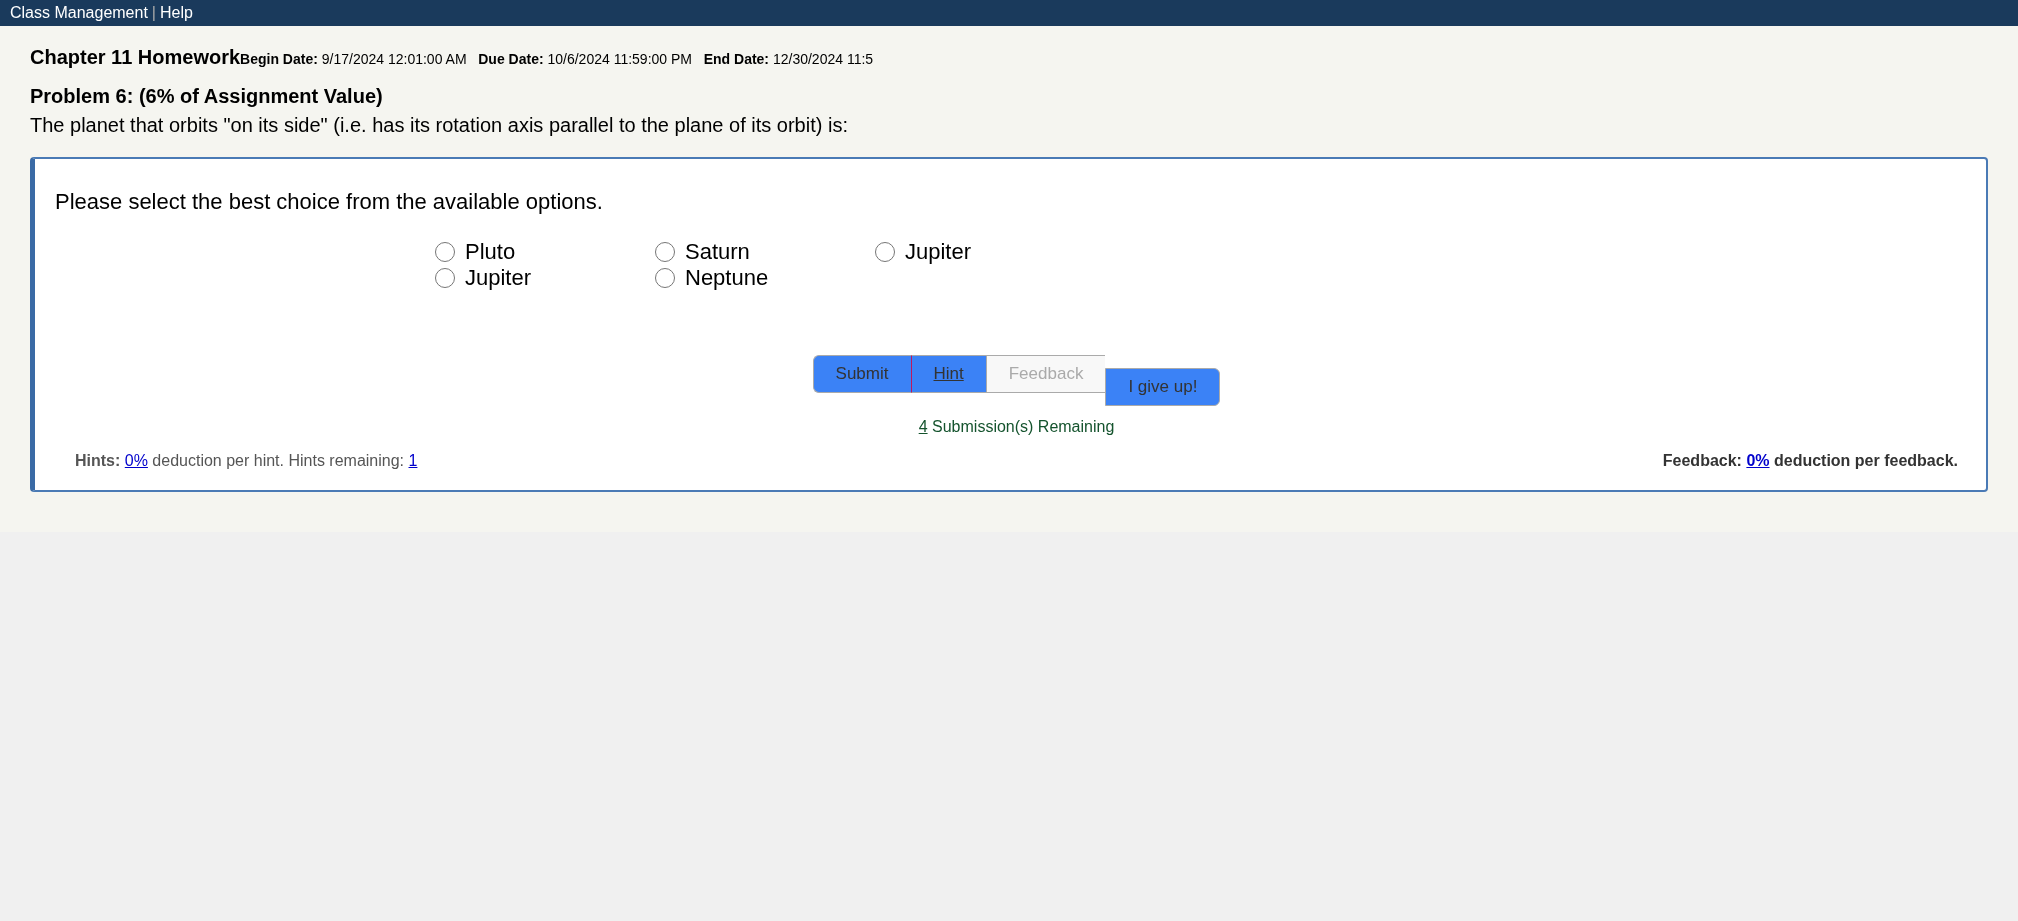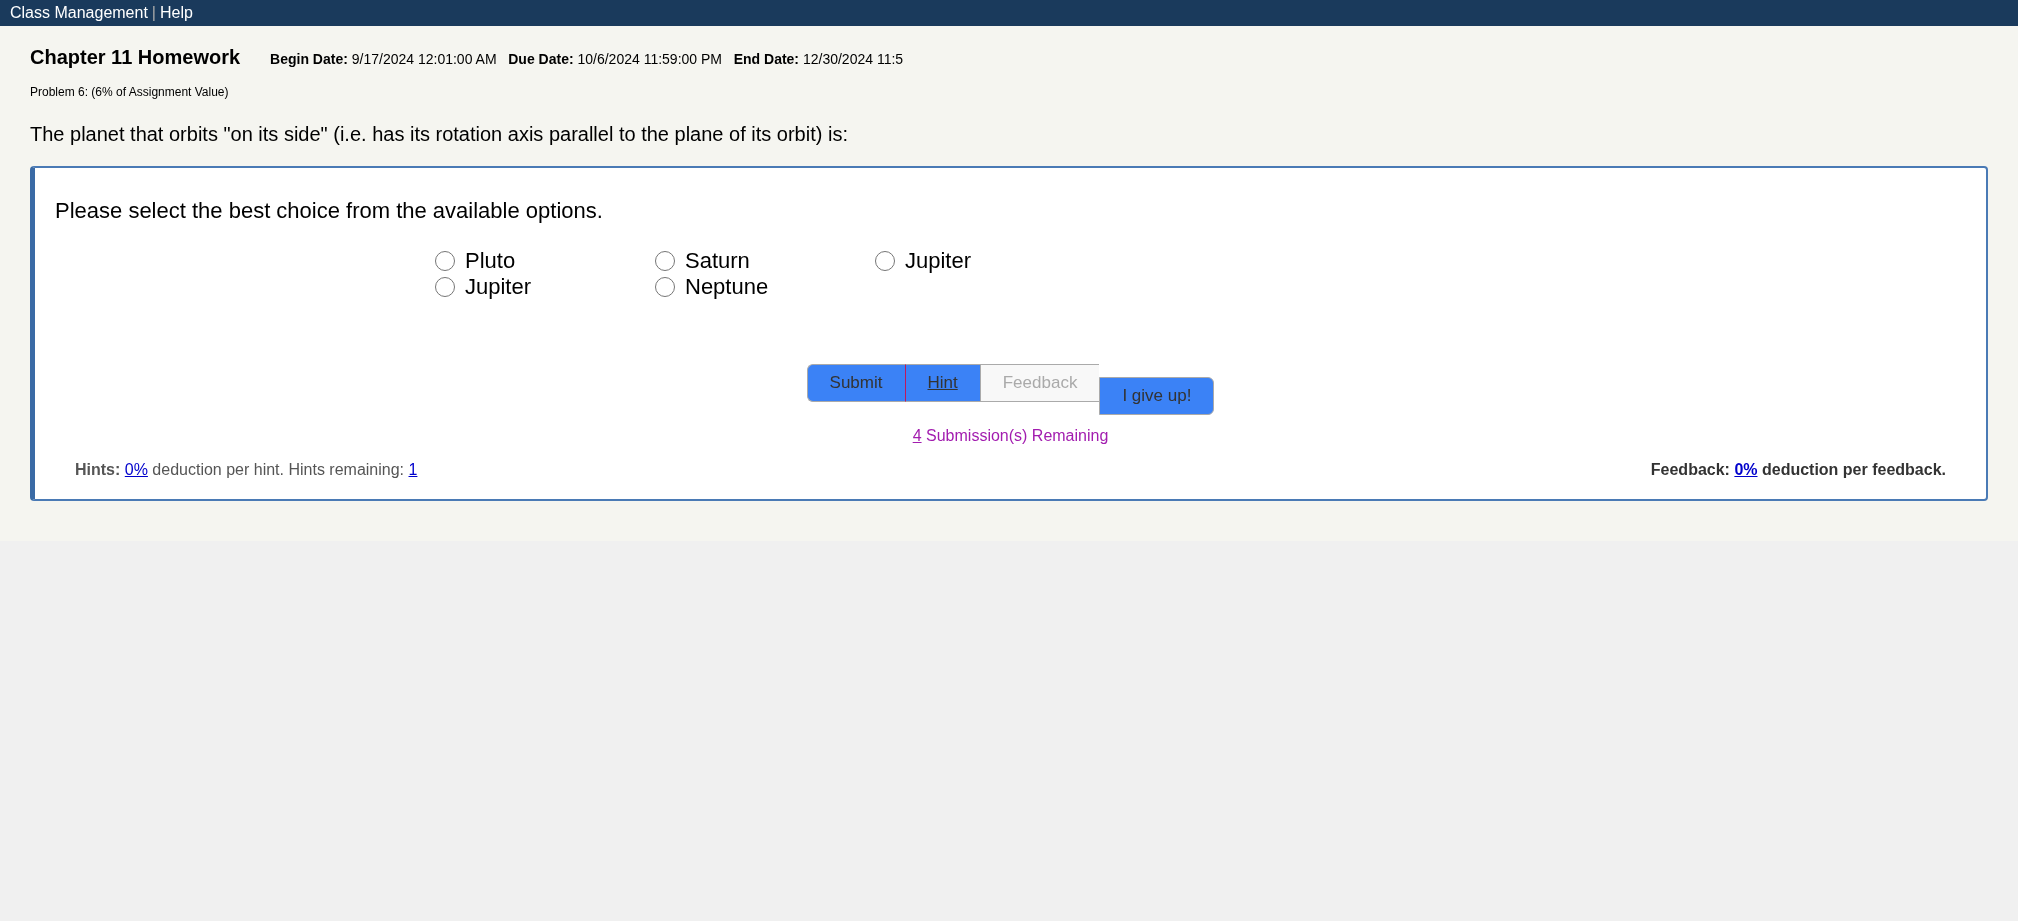--- a/index.html
+++ b/index.html
@@ -35,21 +35,20 @@
       color: #aaa;
     }
 
     .content-area {
       background-color: #f5f5f0;
       padding: 20px 30px;
     }
 
     .assignment-header {
       display: flex;
-      gap: 30px;
       align-items: baseline;
       margin-bottom: 16px;
       font-family: Arial, sans-serif;
     }
 
     .assignment-title {
       font-weight: bold;
       font-size: 20px;
     }
 
@@ -59,38 +58,38 @@
 
     .assignment-dates strong {
       font-weight: bold;
     }
 
     .problem-section {
       margin-bottom: 20px;
     }
 
     .problem-label {
-      font-weight: normal;
-      font-size: 12px;
-      font-family: Arial, sans-serif;
-      margin-bottom: 24px;
+      font-weight: bold;
+      font-size: 20px;
+      font-family: Arial, sans-serif;
+      margin-bottom: 6px;
     }
 
     .problem-text {
       font-size: 20px;
       font-family: Arial, sans-serif;
       margin-bottom: 20px;
     }
 
     .answer-box {
       background-color: #fff;
       border: 2px solid #4a7ab5;
       border-left: 5px solid #3a6aa5;
       border-radius: 4px;
-      padding: 30px 20px 20px 20px;
+      padding: 30px 8px 20px 20px;
       margin-bottom: 20px;
       width: 100%;
     }
 
     .select-prompt {
       font-size: 22px;
       font-family: Arial, sans-serif;
       margin-bottom: 24px;
     }
 
@@ -167,21 +166,21 @@
     .btn-giveup {
       border-radius: 0 6px 6px 0;
       border-left: 1px solid #aaa;
       margin-top: 27px;
     }
 
     .submissions-remaining {
       text-align: center;
       font-size: 16px;
       font-family: Arial, sans-serif;
-      color: #a21caf;
+      color: #14532d;
       margin-bottom: 8px;
     }
 
     .submissions-remaining .underline {
       text-decoration: underline;
     }
 
     .footer-row {
       display: flex;
       justify-content: space-between;

